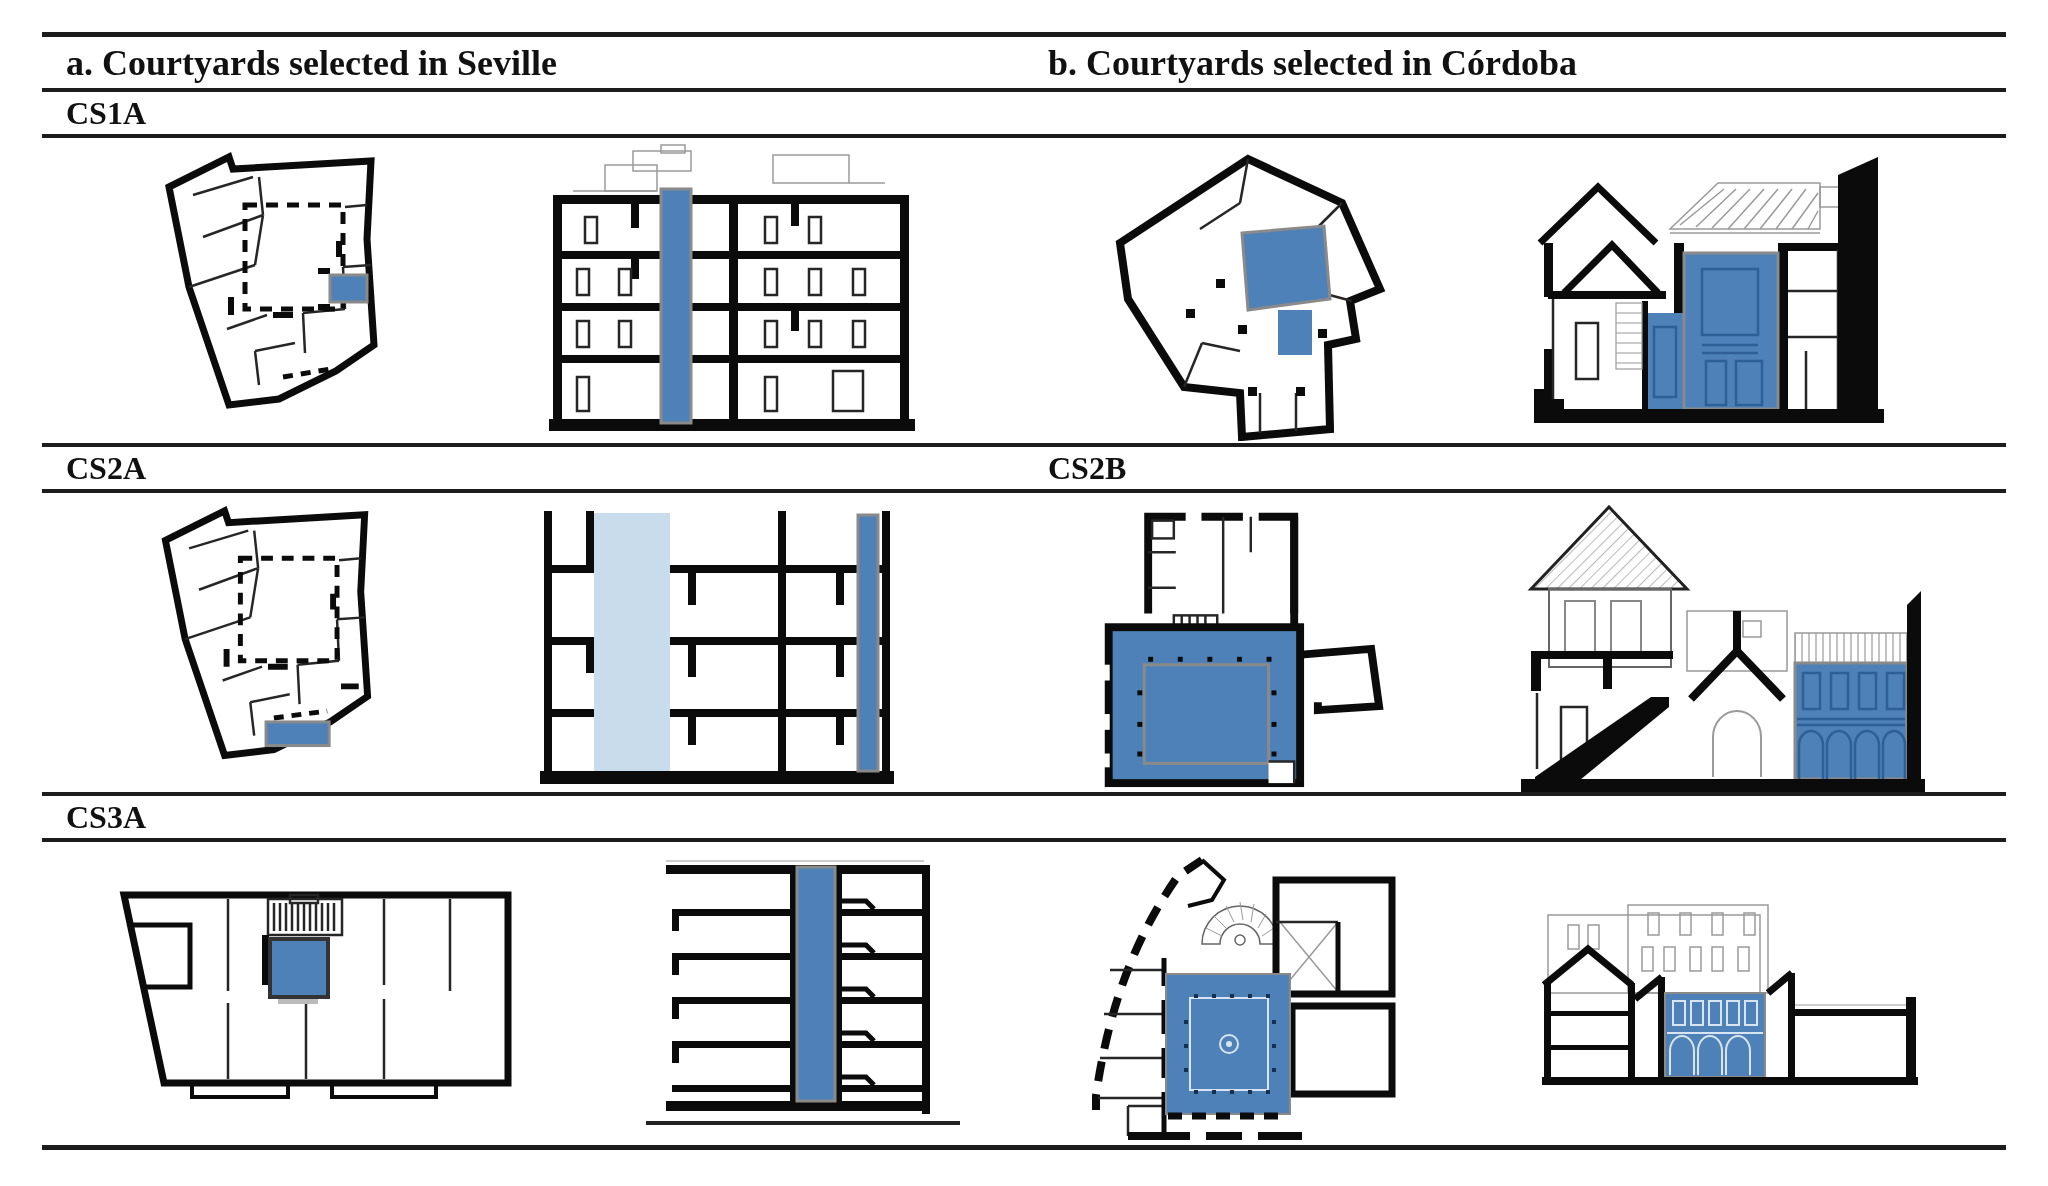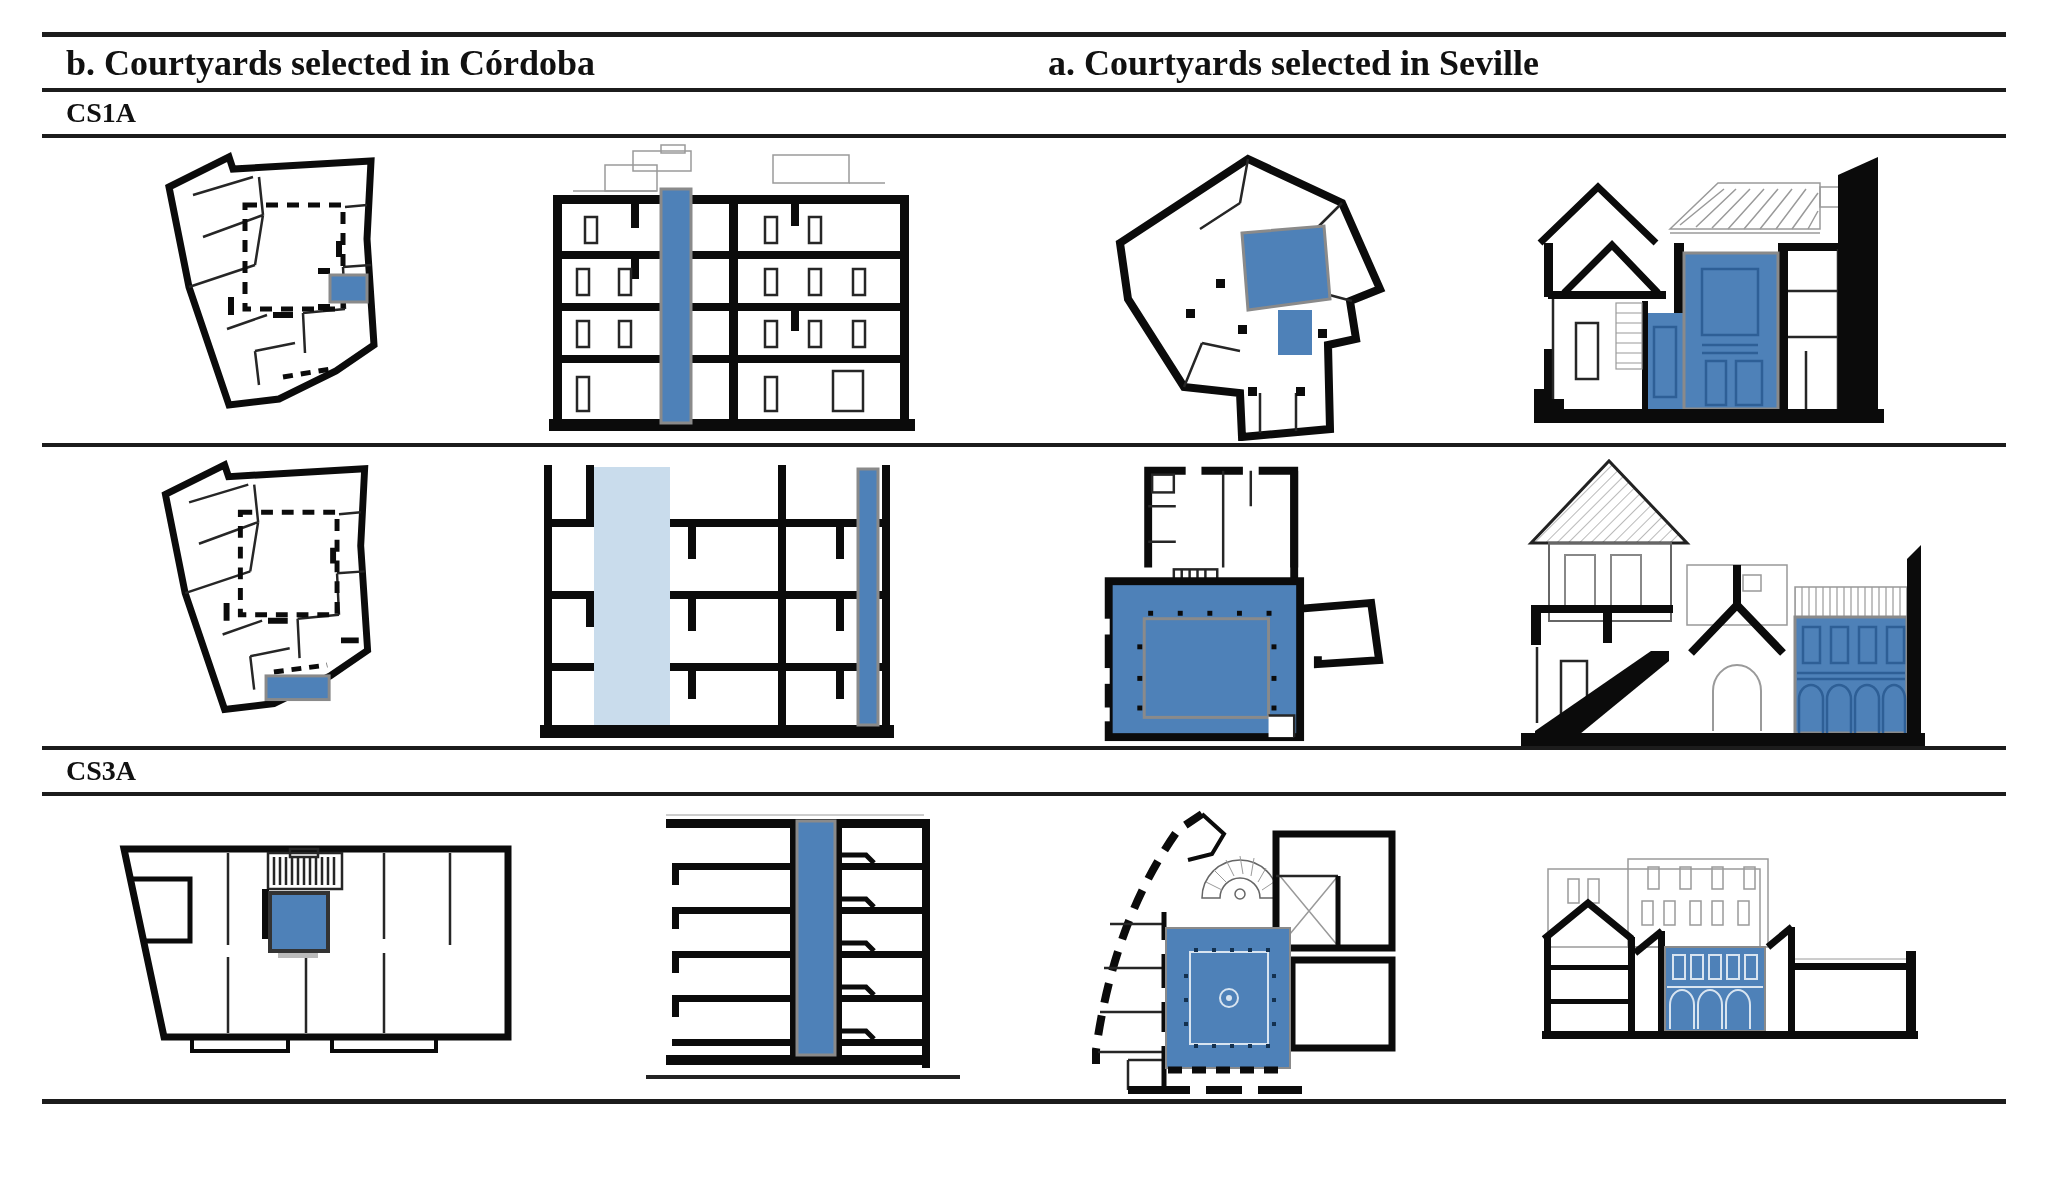--- a/index.html
+++ b/index.html
@@ -16,21 +16,21 @@
   }
   .figure{position:absolute;left:42px;top:32px;width:1964px;}
   .row{display:grid;grid-template-columns:1fr 1fr;}
   .header-row{
     border-top:5px solid var(--rule);
     border-bottom:4px solid var(--rule);
     height:51px;align-items:center;
   }
   .header{font-size:36px;font-weight:bold;padding-left:24px;white-space:nowrap;}
   .label-row{border-bottom:4px solid var(--rule);height:42px;align-items:center;}
-  .label{font-size:28px;font-weight:bold;padding-left:24px;}
+  .label{font-size:32px;font-weight:bold;padding-left:24px;}
   .drawing-row{border-bottom:4px solid var(--rule);}
   .drawing-row.last{border-bottom:5px solid var(--rule);}
   .r1{height:305px;}
   .r2{height:299px;}
   .r3{height:303px;}
   .drawings{display:flex;align-items:center;justify-content:center;gap:120px;}
   svg{display:block;}
   
   .ln{stroke:var(--ink);fill:none;}
   .thin{stroke:#262626;stroke-width:2.5;fill:none;}
@@ -41,22 +41,22 @@
   .lcourt{fill:var(--lightblue);}
   .nav{stroke:#2e5f96;fill:none;}
   .lt{stroke:#d8e4f0;fill:none;}
 </style>
 </head>
 <body>
 
 <div class="figure">
 
   <div class="row header-row">
+    <div class="header">a. Courtyards selected in Seville</div>
     <div class="header">b. Courtyards selected in Córdoba</div>
-    <div class="header">a. Courtyards selected in Seville</div>
   </div>
 
   <div class="row label-row">
     <div class="label">CS1A</div>
   </div>
 
   <div class="row drawing-row r1">
     <div class="drawings">
       <svg width="280" height="292" viewBox="0 0 280 292">
         <path class="ln" stroke-width="7" fill="#fff" d="M36,42 L96,12 L100,24 L238,16 L234,94 L241,200 L203,226 L146,254 L96,260 L56,142 Z"></path>
@@ -164,20 +164,24 @@
         </g>
         <g class="blk">
           <rect x="14" y="268" width="350" height="14"></rect>
           <rect x="14" y="258" width="30" height="10"></rect>
             <rect x="14" y="248" width="16" height="10"></rect>
         </g>
       </svg>
     </div>
   </div>
 
+  <div class="row label-row">
+    <div class="label">CS2A</div>
+    <div class="label">CS2B</div>
+  </div>
 
   <div class="row drawing-row r2">
     <div class="drawings">
       <svg width="280" height="288" viewBox="0 0 280 292">
         <path class="ln" stroke-width="7" fill="#fff" d="M36,42 L96,12 L100,24 L238,16 L234,94 L241,200 L203,226 L146,254 L96,260 L56,142 Z"></path>
         <path class="thin" d="M60,50 L120,32 M70,92 L130,70 M130,70 L126,32 M56,142 L122,120 M122,120 L130,70 M94,184 L134,170 M122,206 L162,198 M122,206 L126,240"></path>
         <path class="thin" d="M212,62 L234,60 M210,122 L238,120 M210,122 L212,164 M170,168 L212,164 M170,168 L172,208"></path>
         <rect class="ln" stroke-width="5" stroke-dasharray="12 9" fill="none" x="112" y="60" width="98" height="104"></rect>
         <path class="ln" stroke-width="5" stroke-dasharray="10 8" d="M146,222 L200,215"></path>
         <path class="ln" stroke-width="6" d="M140,170 h20 M98,152 v18 M206,96 v16 M214,190 h18"></path>

